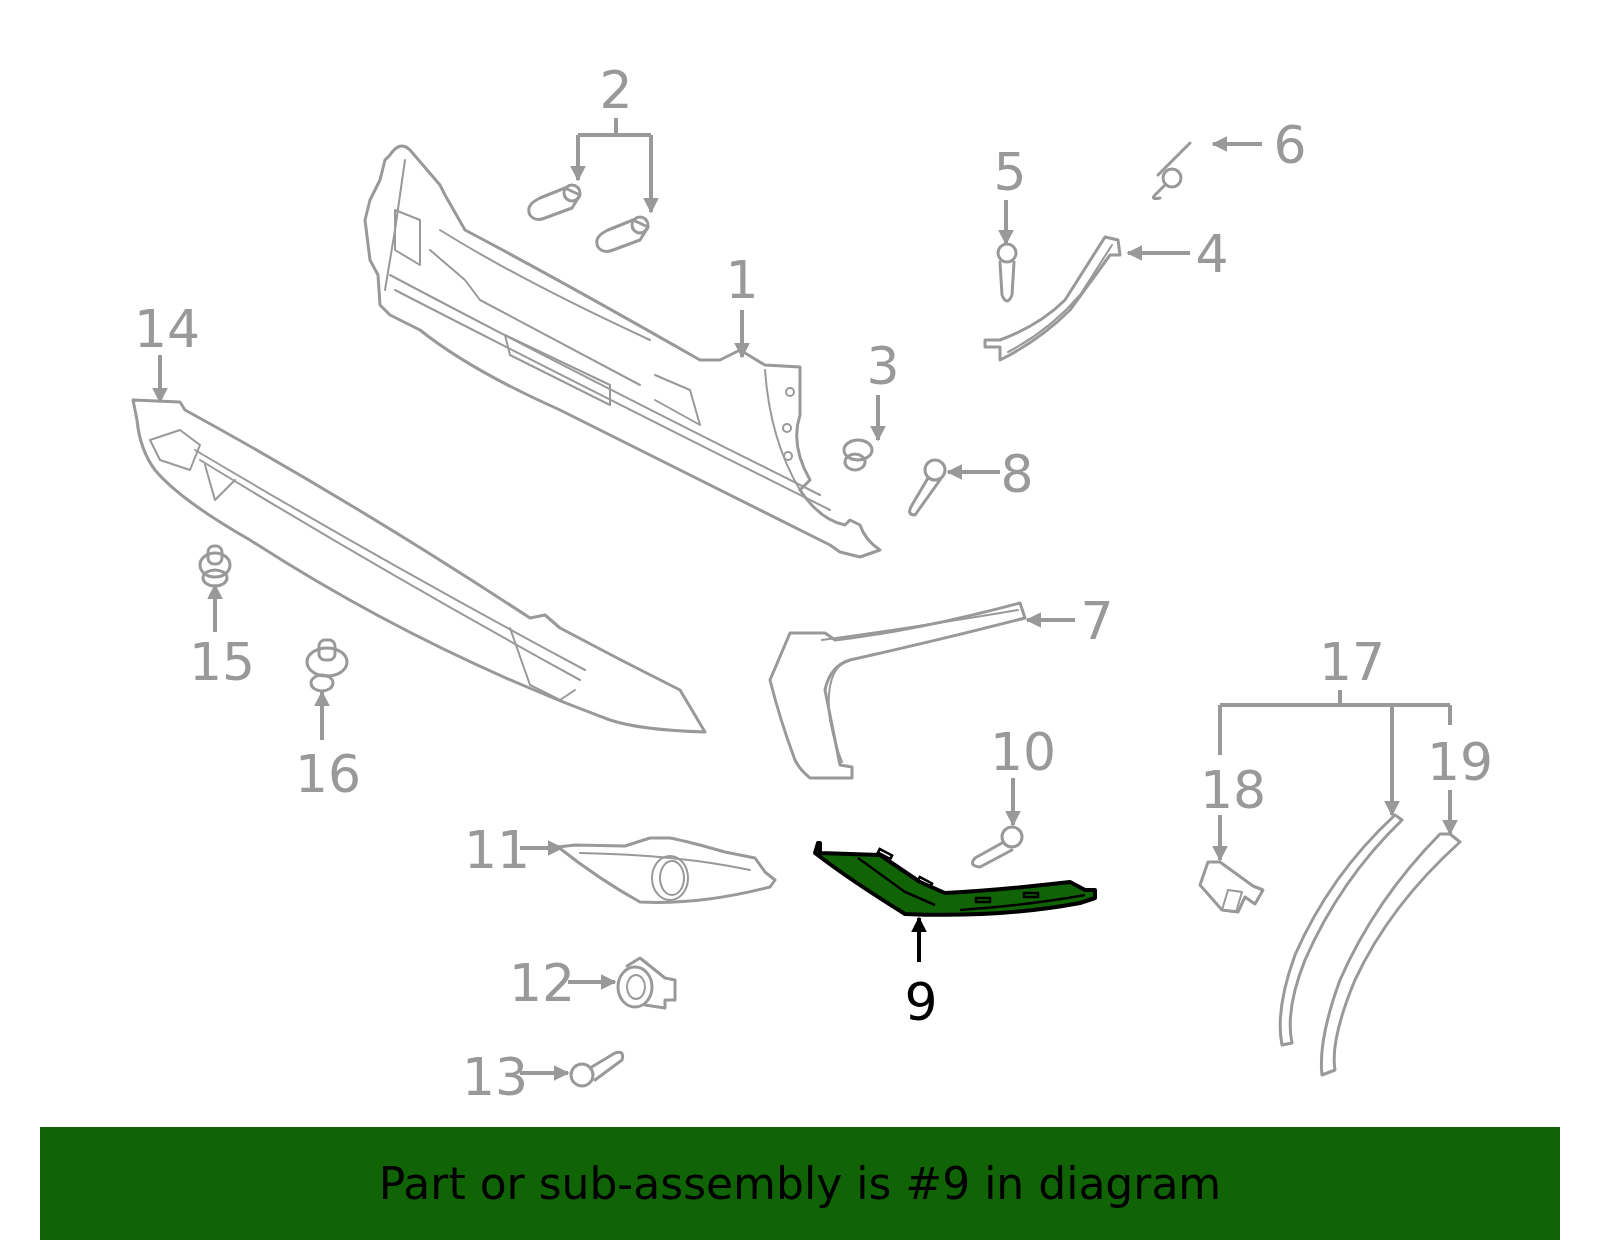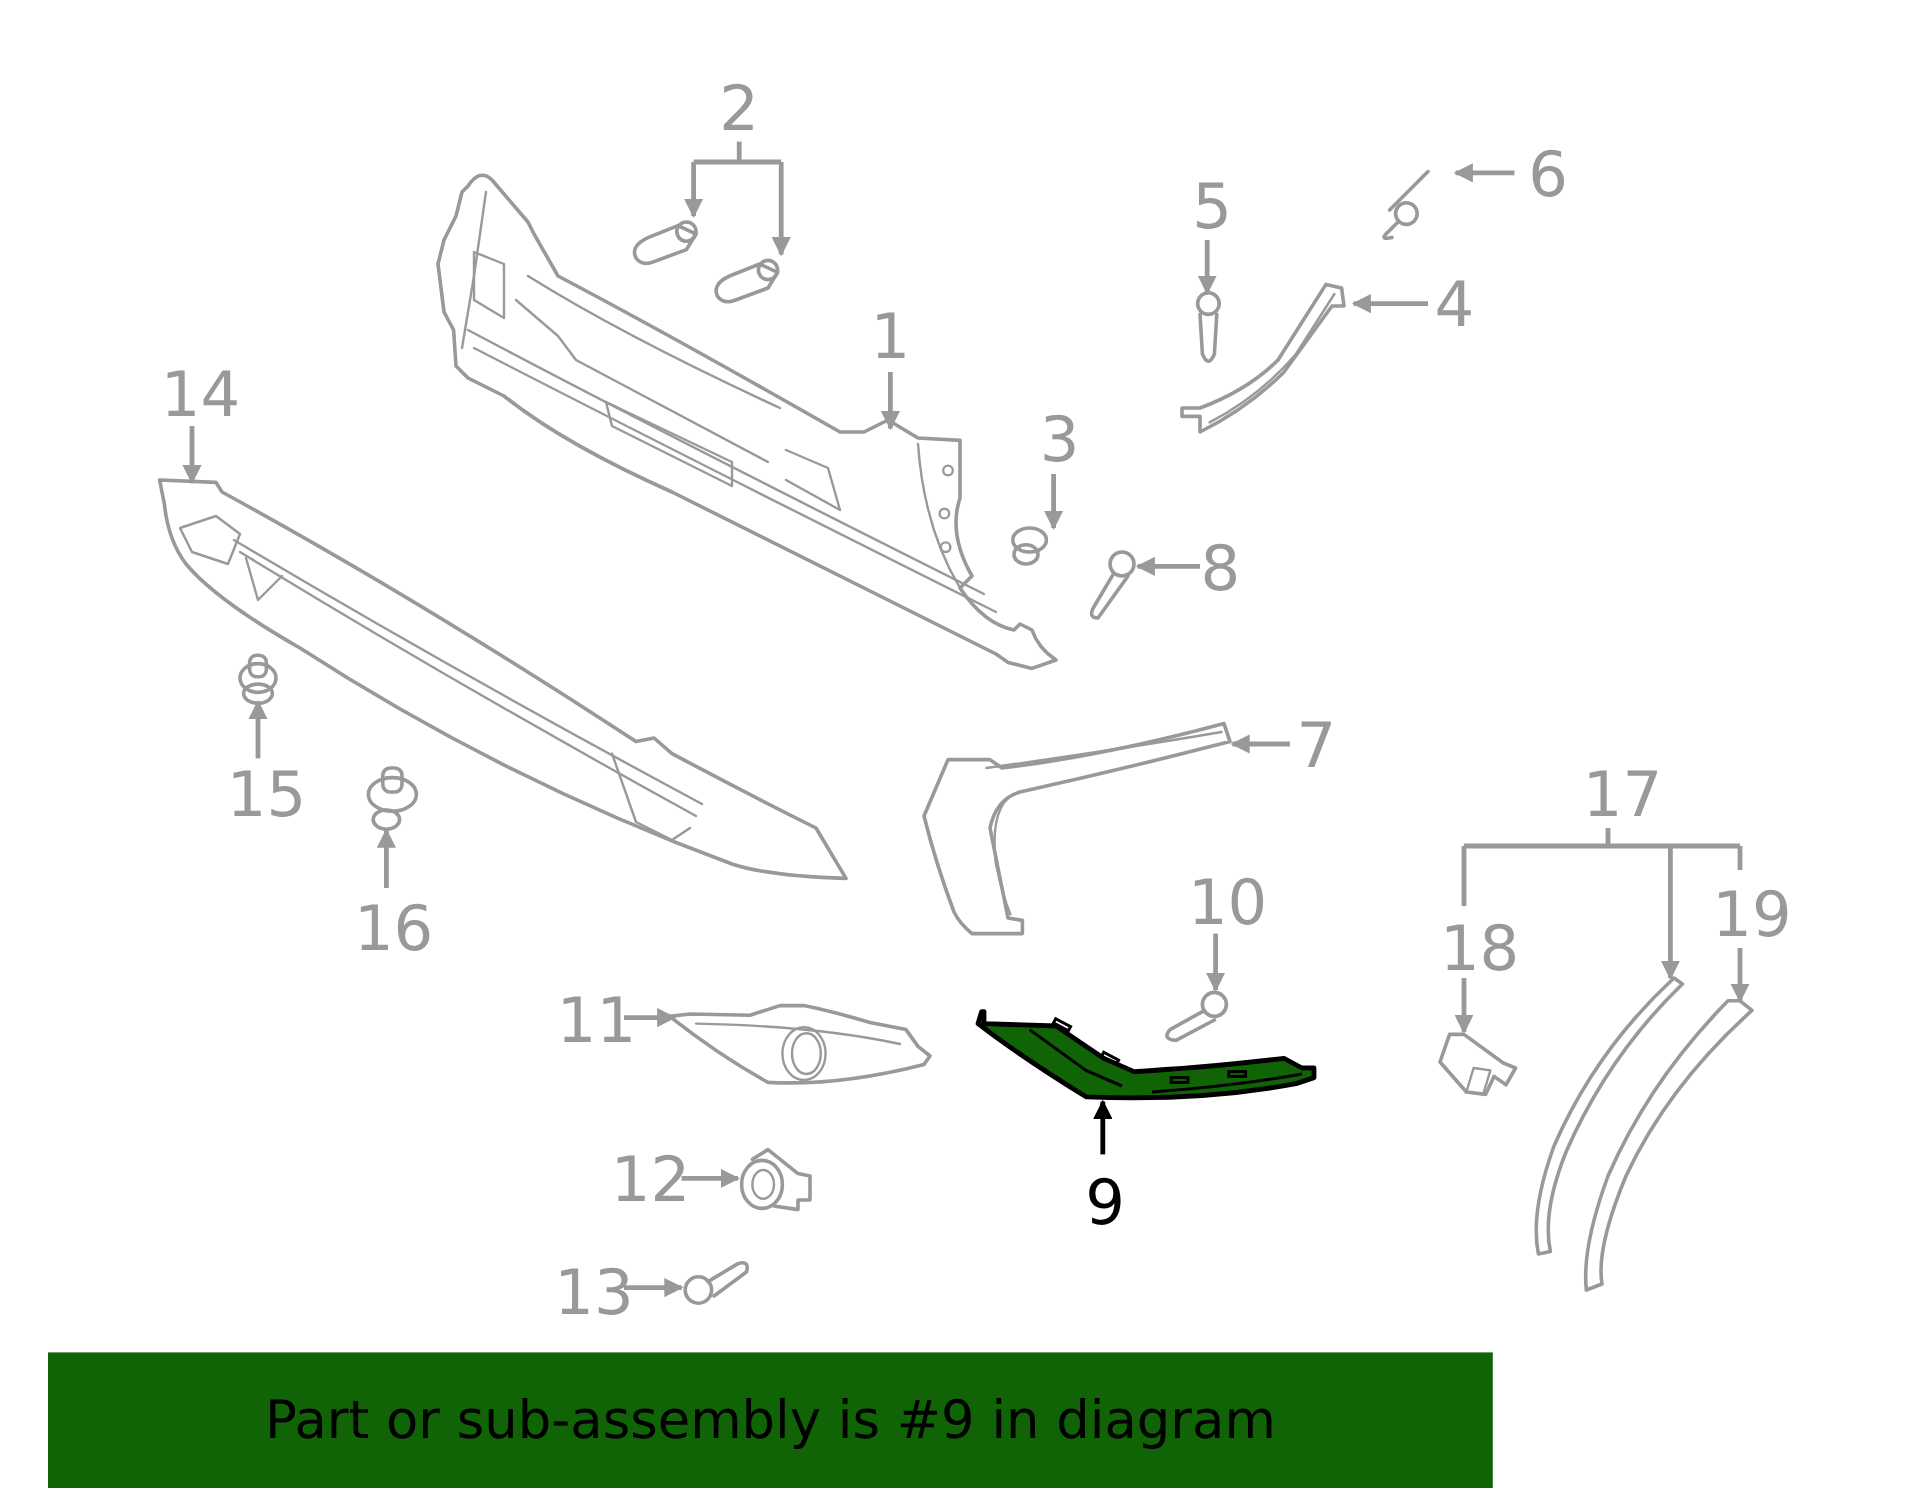--- a/index.html
+++ b/index.html
@@ -9,21 +9,21 @@
   .part { fill: none; stroke: #999999; stroke-width: 3; stroke-linejoin: round; stroke-linecap: round; }
   .part-thin { fill: none; stroke: #999999; stroke-width: 2; stroke-linejoin: round; stroke-linecap: round; }
   .lead { stroke: #999999; stroke-width: 4; fill: none; }
   .arrowhead { fill: #999999; }
   .callout { font-family: "DejaVu Sans", sans-serif; font-size: 52px; fill: #999999; }
   .callout-hl { font-family: "DejaVu Sans", sans-serif; font-size: 52px; fill: #000000; }
   .hl-part { fill: #116405; stroke: #000000; stroke-width: 4; stroke-linejoin: round; }
   .hl-detail { fill: none; stroke: #000000; stroke-width: 2.5; }
   .hl-lead { stroke: #000000; stroke-width: 4; fill: none; }
   .hl-arrow { fill: #000000; }
-  #banner { position: absolute; left: 40px; top: 1127px; width: 1204px; height: 113px;
+  #banner { position: absolute; left: 40px; top: 1127px; width: 1520px; height: 113px;
             background: #116405; display: flex; flex-direction: column; align-items: center;
             justify-content: center; }
   #banner span { font-family: "DejaVu Sans", sans-serif; font-size: 44px; color: #000000;
                  line-height: 50px; white-space: nowrap; }
 </style>
 </head>
 <body>
 
 <svg id="diagram" viewBox="0 0 1600 1130" xmlns="http://www.w3.org/2000/svg">
   <defs>

